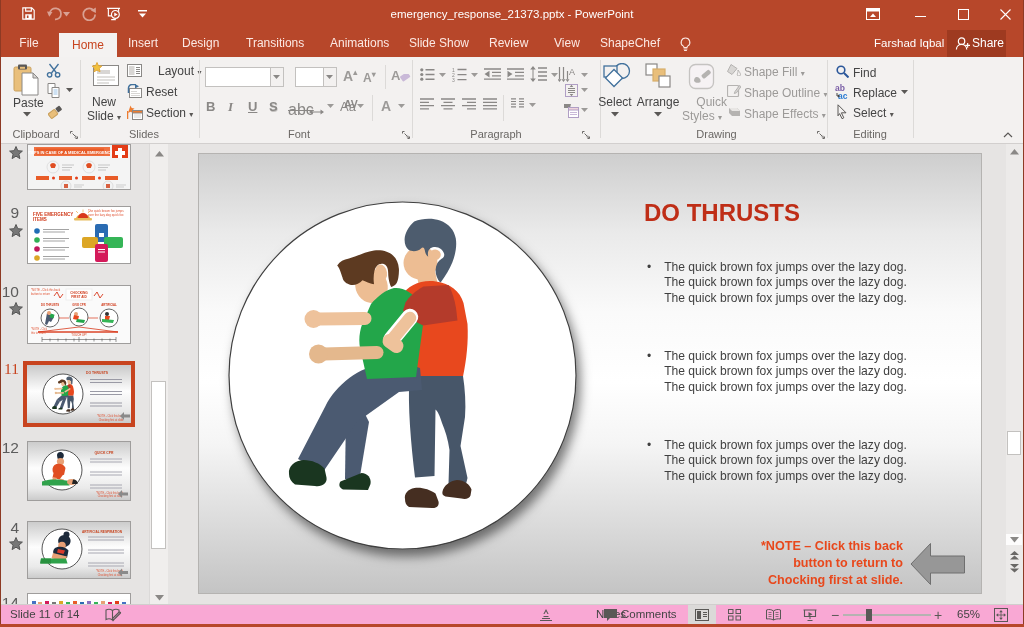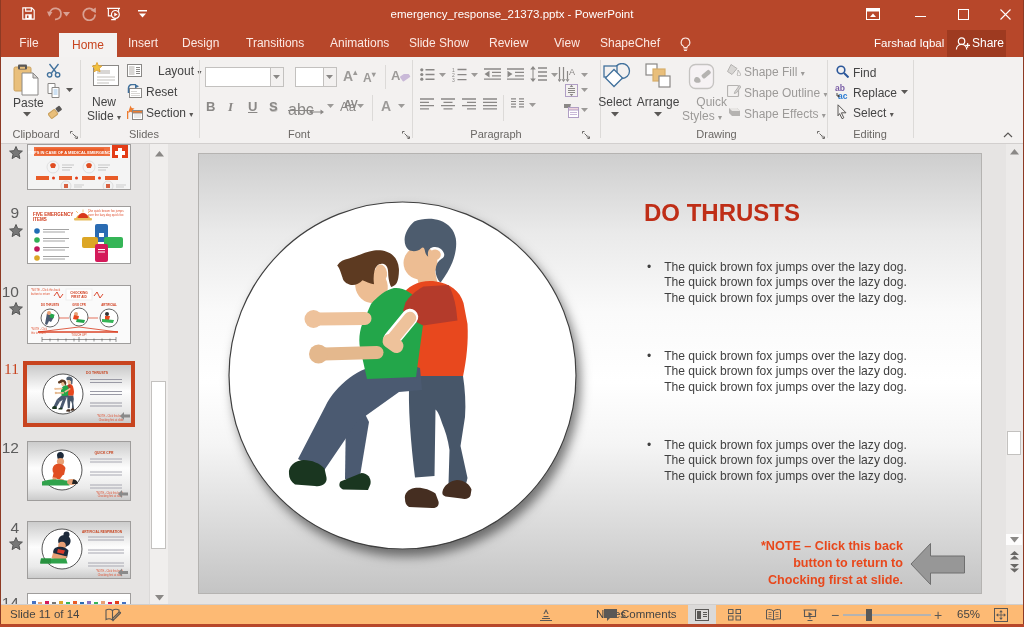--- a/index.html
+++ b/index.html
@@ -17,21 +17,21 @@
   
   #ribbon { left:0; top:57px; width:1024px; height:87px; background:#f3f1f0; border-bottom:1px solid #d2cfce; }
   .grplabel { position:absolute; top:71px; width:100%; text-align:center; font-size:11px; color:#6a6764; }
   .gdiv { position:absolute; top:3px; width:1px; height:78px; background:#dcdad8; }
   .ribtext { font-size:12px; color:#444; }
   
   #panel { left:1px; top:144px; width:167px; height:464px; background:#e6e4e3; overflow:hidden; }
   .thumbnum { position:absolute; font-size:15.5px; color:#5c5c5c; width:18px; text-align:right; }
   .thumb { position:absolute; left:26px; width:104px; background:#fff; border:1px solid #9f9d9c; }
   
-  #statusbar { left:1px; top:604px; width:1022px; height:20px; background:#fdba74; border-top:1px solid #d0cecd; color:#444; font-size:11.5px;text-align:center; }
+  #statusbar { left:1px; top:604px; width:1022px; height:20px; background:#f9a8d4; border-top:1px solid #d0cecd; color:#444; font-size:11.5px;text-align:center; }
   
   #bord-l { left:0; top:0; width:1px; height:627px; background:#8d3a24; }
   #bord-r { left:1023px; top:0; width:1px; height:627px; background:#8d3a24; }
   #bord-b { left:0; top:624px; width:1024px; height:3px; background:#b7472a; }
 </style>
 </head>
 <body>
   <div class="abs" id="titlebar">
 
     <svg class="qat-ic" style="left:22px" width="13" height="13" viewBox="0 0 16 16">

